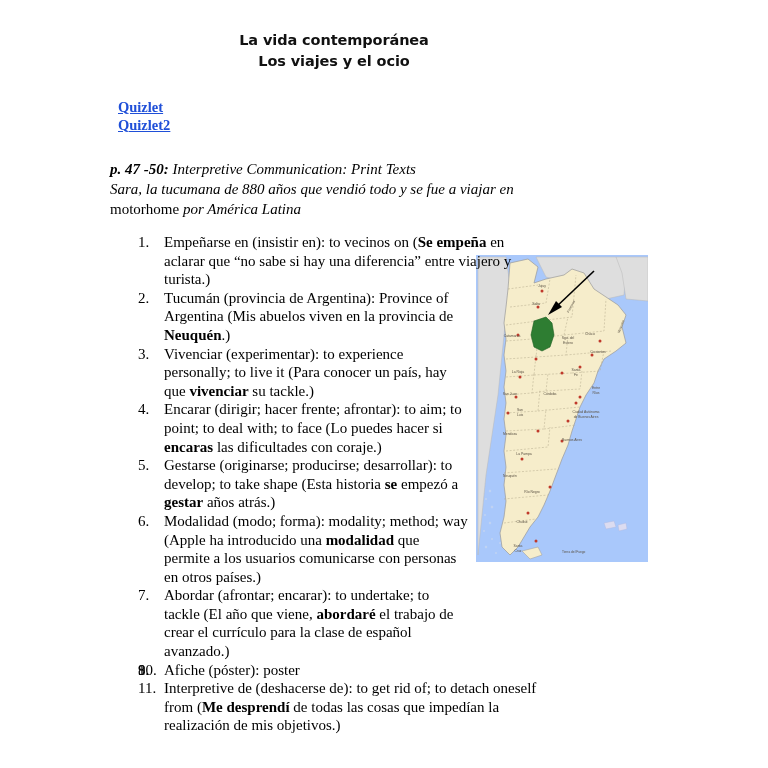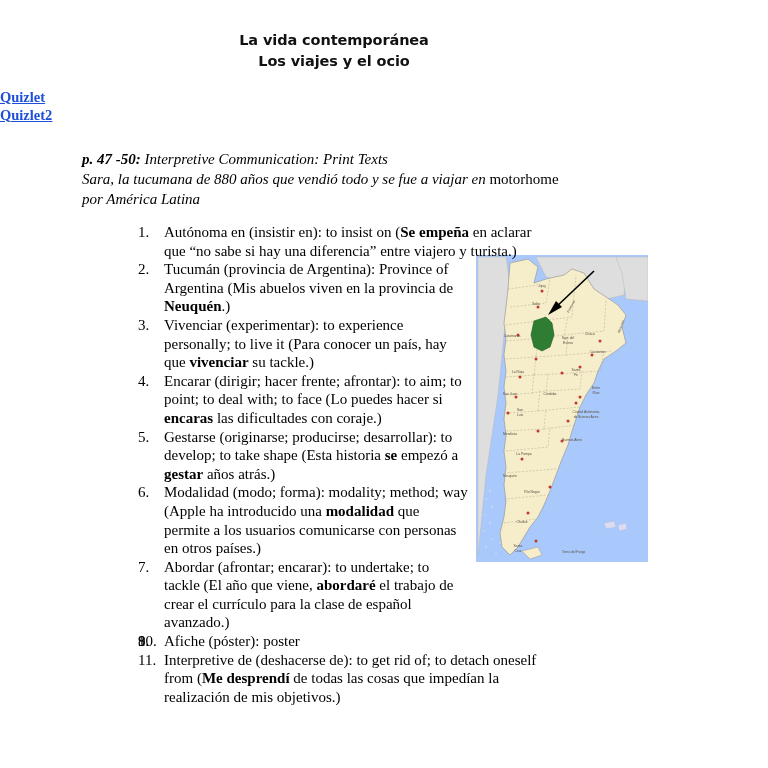--- a/index.html
+++ b/index.html
@@ -28,38 +28,39 @@
     font-family: "DejaVu Sans", "Liberation Sans", sans-serif;
     font-weight: bold;
     font-size: 14.5px;
     line-height: 21px;
     letter-spacing: -0.1px;
     color: #111111;
   }
 
   
   .links {
-    margin-top: 17px;
+    margin-top: 27px;
+    padding-left: 118px;
   }
   .doc-link {
     display: block;
     font-family: "Liberation Serif", serif;
     font-weight: bold;
     font-size: 14.5px;
     line-height: 17.5px;
     color: #1f4fd8;
     text-decoration: underline;
     width: max-content;
     cursor: pointer;
   }
 
   
   .section {
     margin-top: 26px;
-    padding-left: 82px;
+    padding-left: 110px;
     padding-right: 105px;
   }
   .sec-head {
     font-size: 15px;
     line-height: 19px;
     font-style: italic;
   }
   .sec-head .pages {
     font-weight: bold;
     font-style: italic;
@@ -265,21 +266,21 @@
         <line x1="118" y1="16" x2="78" y2="54" stroke="#000000" stroke-width="1.6"></line>
         <polygon points="72,60 86,52 80,46" fill="#000000"></polygon>
       </g>
     </svg>
   </div>
 
   <ol class="vocab">
 
     <li class="wide">
       <span class="num">1.</span>
-      <span class="body"><span>Autónoma en (insistir en): to insist on (</span><b>Se empeña</b><span> en aclarar que “no sabe si hay una diferencia” entre viajero y turista.)</span></span>
+      <span class="body"><span>Empeñarse en (insistir en): to vecinos on (</span><b>Se empeña</b><span> en aclarar que “no sabe si hay una diferencia” entre viajero y turista.)</span></span>
     </li>
 
     <li class="narrow">
       <span class="num">2.</span>
       <span class="body"><span class="firstline">Tucumán (provincia de Argentina): Province of Argentina (Mis abuelos viven en la provincia de </span><b>Neuquén</b><span>.)</span></span>
     </li>
 
     <li class="narrow">
       <span class="num">3.</span>
       <span class="body"><span class="firstline">Vivenciar (experimentar): to experience personally; to live it (Para conocer un país, hay que </span><b>vivenciar</b><span> su tackle.)</span></span>

